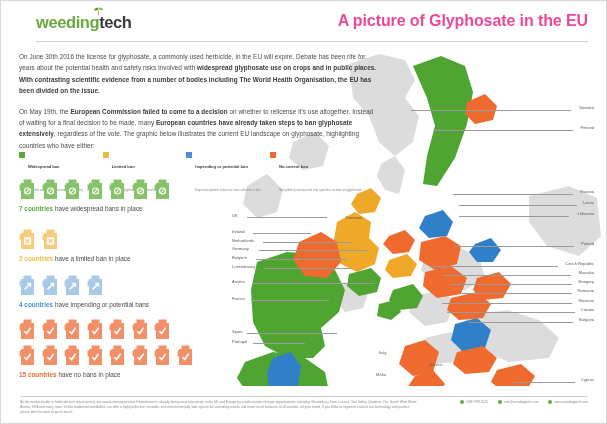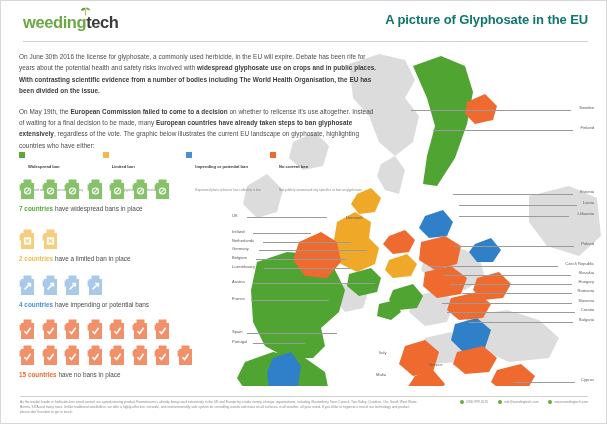--- a/index.html
+++ b/index.html
@@ -13,44 +13,44 @@
   .page {
     width: 607px; height: 424px;
     background: #fff;
     position: relative;
     border: 1px solid #d8d8d8;
   }
 
   
   .header {
     position: absolute;
-    top: 0; left: 3px; right: 0;
+    top: 0; left: 16px; right: 0;
     height: 42px;
   }
   .logo {
     position: absolute;
     left: 19px; top: 12px;
     font-size: 16.5px;
     font-weight: bold;
     letter-spacing: -0.4px;
     white-space: nowrap;
   }
   .logo .w1 { color: #6aa842; }
   .logo .w2 { color: #3b3b3b; }
   .logo .leaf {
     position: absolute;
     left: 57px; top: -6px;
     width: 11px; height: 9px;
   }
   .title {
     position: absolute;
     right: 18px; top: 11px;
-    font-size: 13px;
+    font-size: 16px;
     font-weight: bold;
-    color: #0f766e;
+    color: #ec4899;
     letter-spacing: -0.1px;
     white-space: nowrap;
   }
   .header-rule {
     position: absolute;
     left: 19px; right: 18px; top: 40px;
     height: 1px;
     background: #d0d0d0;
   }
 

